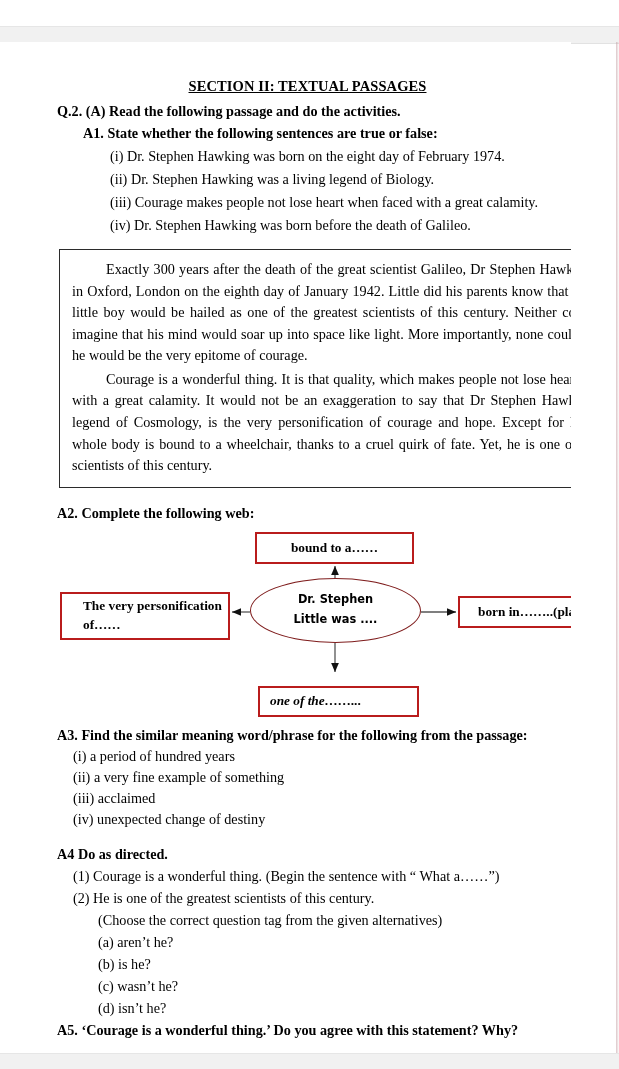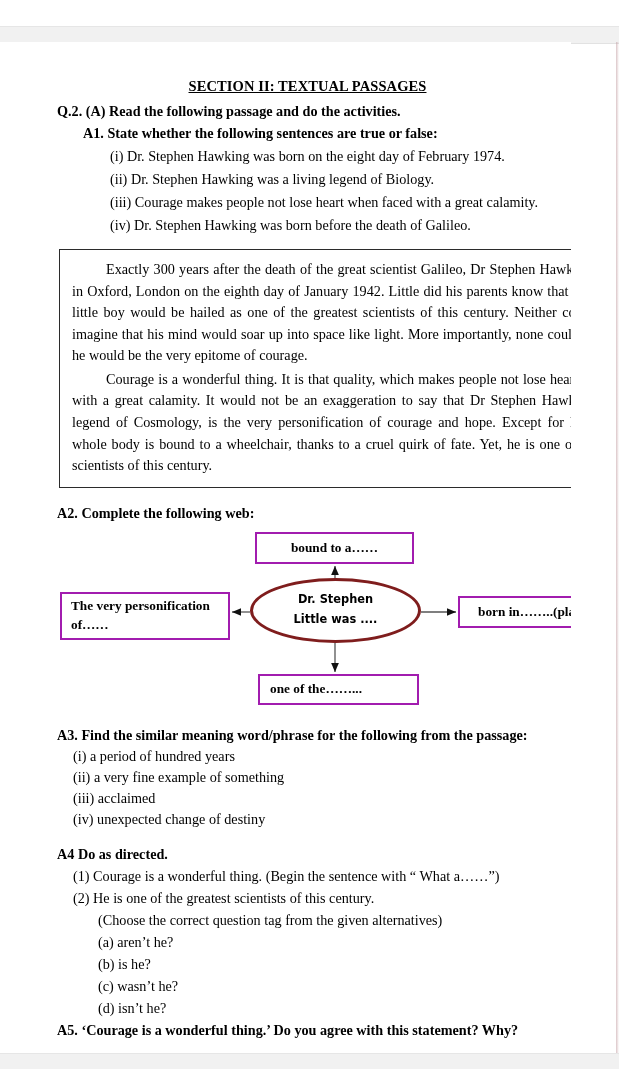--- a/index.html
+++ b/index.html
@@ -114,41 +114,41 @@
     margin-top: 17px;
     padding-left: 57px;
   }
   .web {
     position: relative;
     height: 185px;
     margin-top: 4px;
   }
   .wbox {
     position: absolute;
-    border: 2px solid #a21caf;
+    border: 2px solid #b91c1c;
     background: #ffffff;
     font-weight: bold;
     font-size: 13.3px;
     box-sizing: border-box;
     display: flex;
     align-items: center;
     line-height: 1.38;
   }
   .wbox.top    { left: 255px; top: 6px;   width: 159px; height: 32px; justify-content: center; }
-  .wbox.left   { left: 60px;  top: 66px;  width: 170px; height: 48px; padding-left: 9px; }
+  .wbox.left   { left: 60px;  top: 66px;  width: 170px; height: 48px; padding-left: 21px; }
   .wbox.right  { left: 458px; top: 70px;  width: 147px; height: 32px; padding-left: 18px; }
-  .wbox.bottom { left: 258px; top: 148px; width: 161px; height: 31px; padding-left: 10px; }
+  .wbox.bottom { left: 258px; top: 160px; width: 161px; height: 31px; padding-left: 10px; font-style: italic; }
 
   .ellipse {
     position: absolute;
     left: 250px;
     top: 52px;
     width: 171px;
     height: 65px;
-    border: 3px solid #7f1d1d;
+    border: 1px solid #7f1d1d;
     border-radius: 50%;
     background: #ffffff;
     display: flex;
     flex-direction: column;
     align-items: center;
     justify-content: center;
     font-family: "DejaVu Sans", sans-serif;
     font-weight: bold;
     font-size: 11.4px;
     line-height: 1.75;

